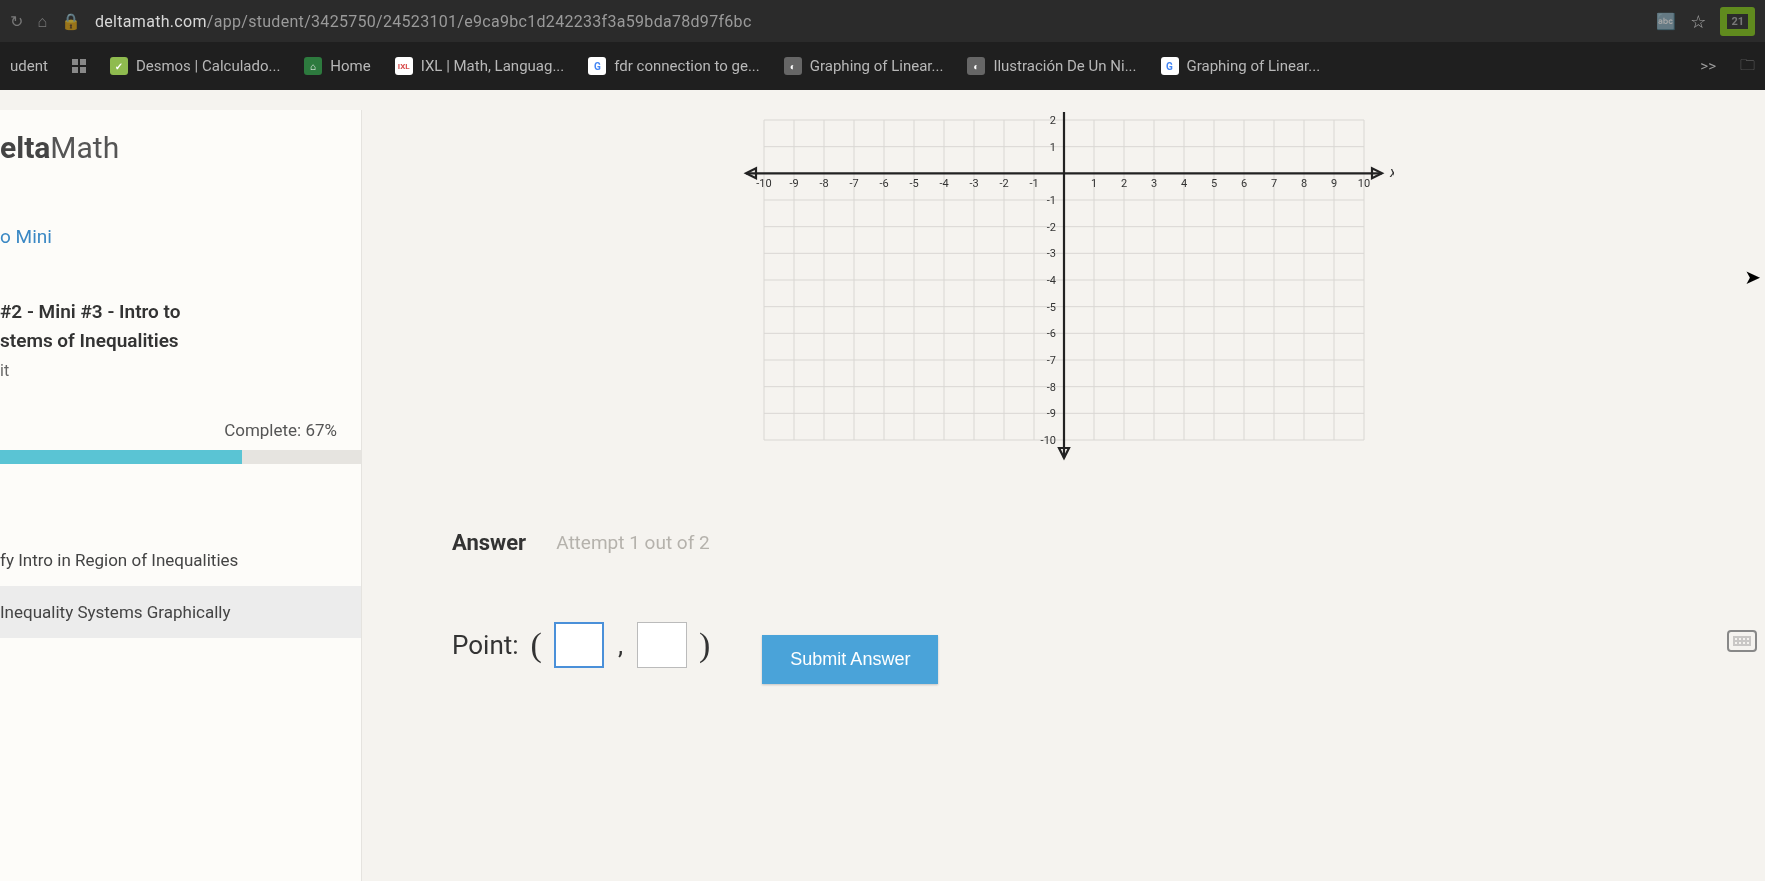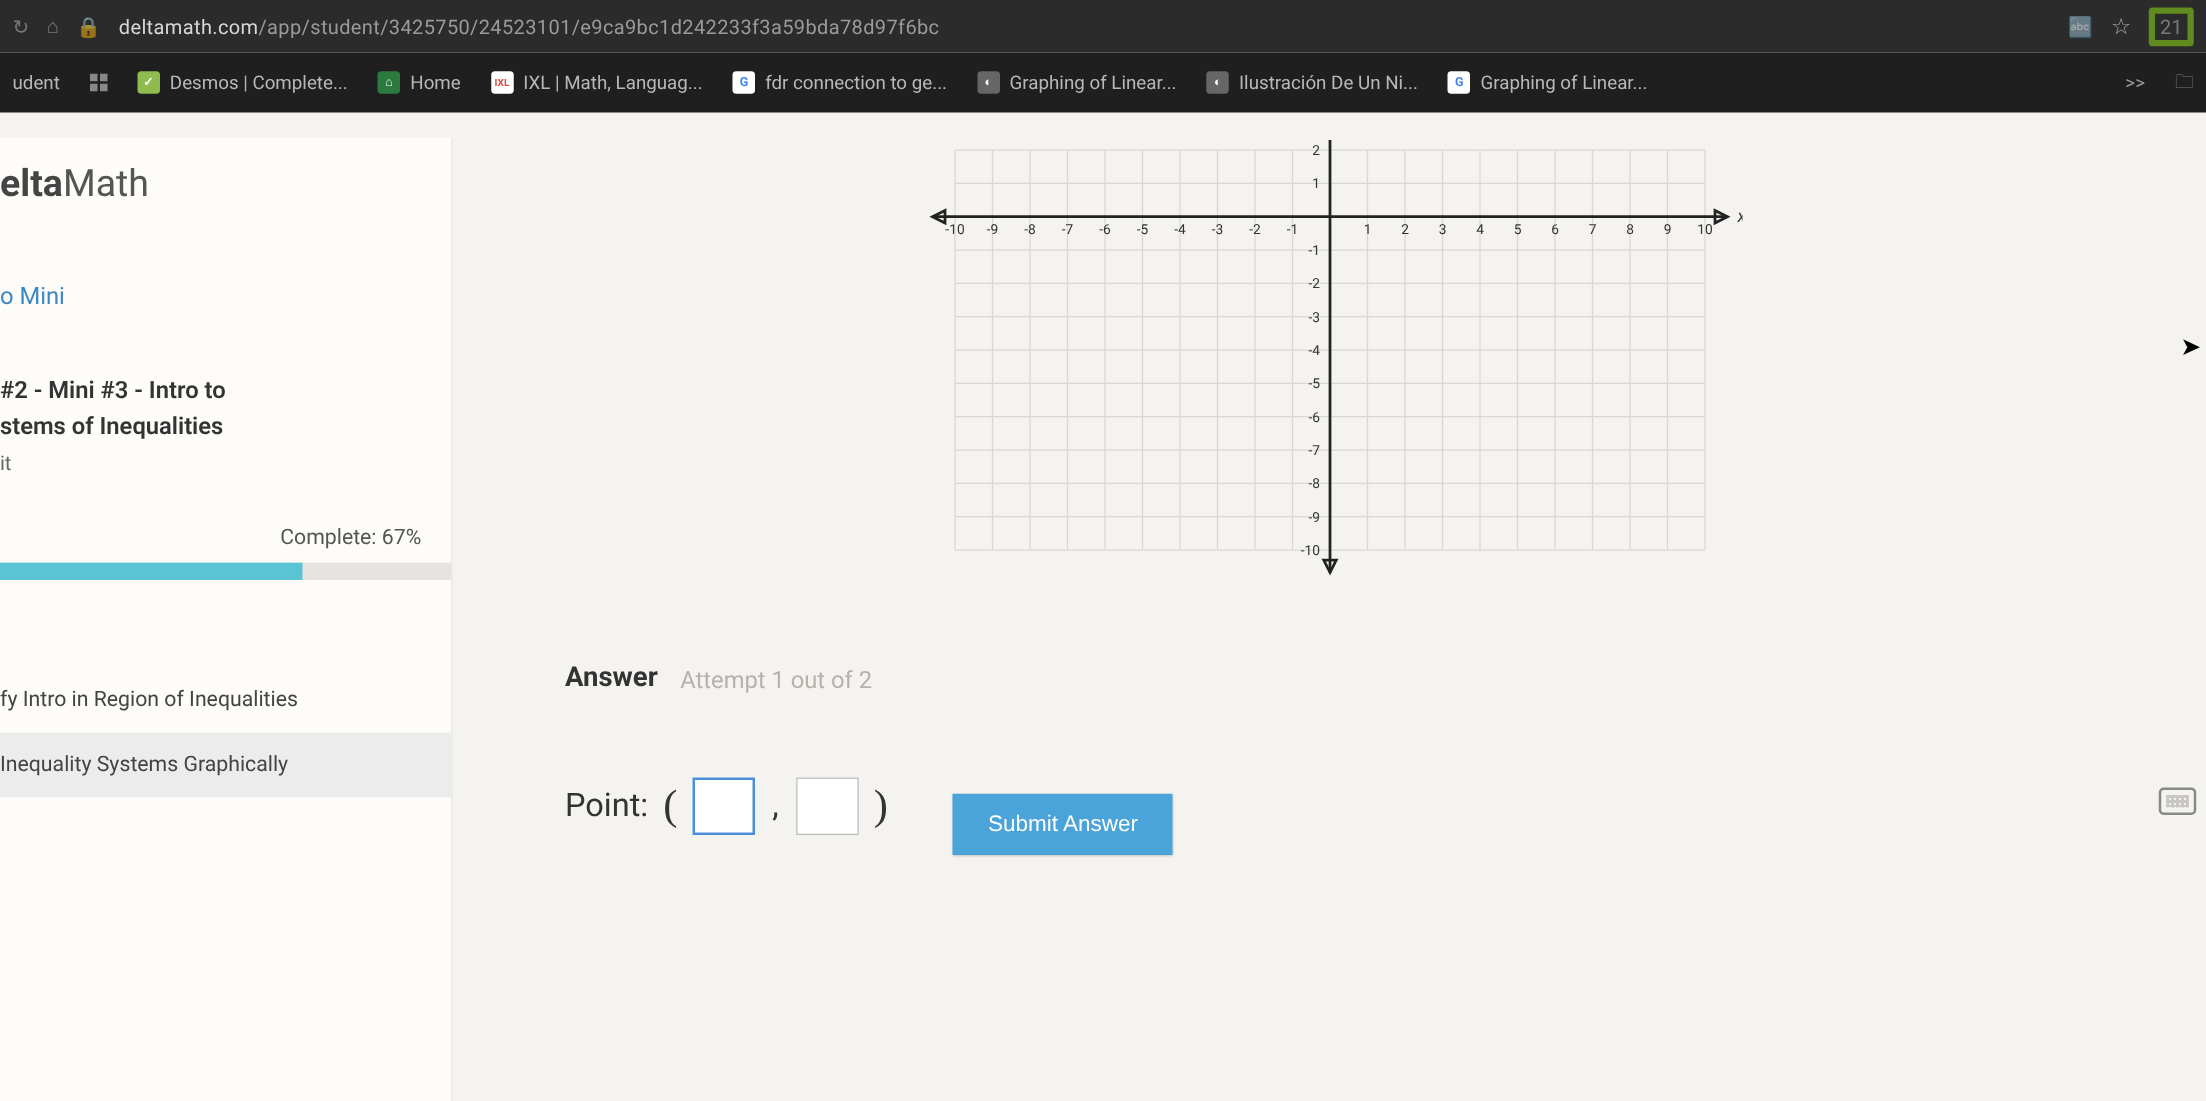--- a/index.html
+++ b/index.html
@@ -35,21 +35,21 @@
   
   
   .main { flex: 1; padding: 0 60px 40px 60px; position: relative; }
   .graph-wrap { display:flex; justify-content:center; padding-top: 0; }
   svg.coord { }
   .grid line { stroke: #d9d7d3; stroke-width: 1; }
   .axis line, .axis path { stroke: #222; stroke-width: 2.2; fill: none; }
   .tick text { font-size: 11px; fill: #333; }
   .axis-label { font-size: 14px; fill: #333; font-style: italic; }
   
-  .answer-row { display:flex; align-items:flex-end; gap: 18px; padding: 60px 0 30px 30px; }
+  .answer-row { display:flex; align-items:center; gap: 30px; padding: 60px 0 30px 30px; }
   .answer-label { font-size: 22px; font-weight: 700; color: #333; }
   .attempt { font-size: 19px; color: #b5b2ac; }
   
   .point-row { display:flex; align-items:center; gap: 12px; padding: 20px 0 0 30px; }
   .point-label { font-size: 26px; color: #333; }
   .paren { font-size: 34px; color: #333; font-family: Georgia, serif; }
   .coord-input { width: 50px; height: 46px; border: 1.5px solid #bbb; background: #fff; font-size: 18px; text-align: center; }
   .coord-input.focus { border: 2px solid #4a90d9; }
   .comma { font-size: 26px; color: #333; padding: 0 2px; }
   .submit-btn { background: #4aa3d9; color: #fff; border: none; padding: 14px 28px; font-size: 18px; margin-left: 40px; cursor: pointer; box-shadow: 0 1px 2px rgba(0,0,0,0.2); margin-top: 30px; }
@@ -65,38 +65,38 @@
 <div class="browser-bar">
   <span style="opacity:.6">↻</span>
   <span style="opacity:.6">⌂</span>
   <span style="opacity:.6">🔒</span>
   <span class="url-text">
     <span class="host">deltamath.com</span><span>/app/student/3425750/24523101/e9ca9bc1d242233f3a59bda78d97f6bc</span>
   </span>
   <span class="spacer"></span>
   <span style="opacity:.6">🔤</span>
   <span class="star">☆</span>
-  <span style="opacity:.6;border:5px solid #84cc16;border-radius:3px;padding:1px 4px;font-size:16px;">21</span>
+  <span style="opacity:.6;border:7px solid #84cc16;border-radius:3px;padding:1px 4px;font-size:11px;font-weight:bold;">21</span>
 </div>
 
 <div class="bookmarks-bar">
   <div class="bm-item">
     <span>udent</span>
   </div>
   <div class="bm-item">
     <span style="display:grid;grid-template-columns:6px 6px;grid-template-rows:6px 6px;gap:2px;">
       <span style="background:#888"></span>
         <span style="background:#888"></span>
         <span style="background:#888"></span>
         <span style="background:#888"></span>
     </span>
   </div>
   <div class="bm-item">
     <span class="favicon" style="background:#8fbb4f">✓</span>
-    <span>Desmos | Complete...</span>
+    <span>Desmos | Calculado...</span>
   </div>
   <div class="bm-item">
     <span class="favicon" style="background:#2d7a3e">⌂</span>
     <span>Home</span>
   </div>
   <div class="bm-item">
     <span class="favicon" style="background:#fff;color:#d84b4b;font-size:8px">IXL</span>
     <span>IXL | Math, Languag...</span>
   </div>
   <div class="bm-item">

